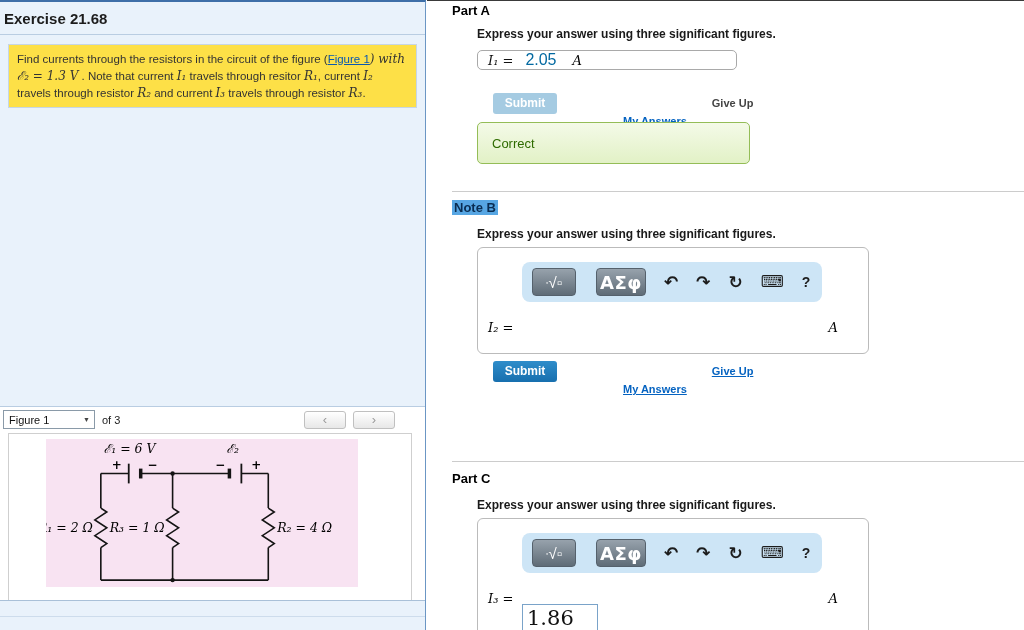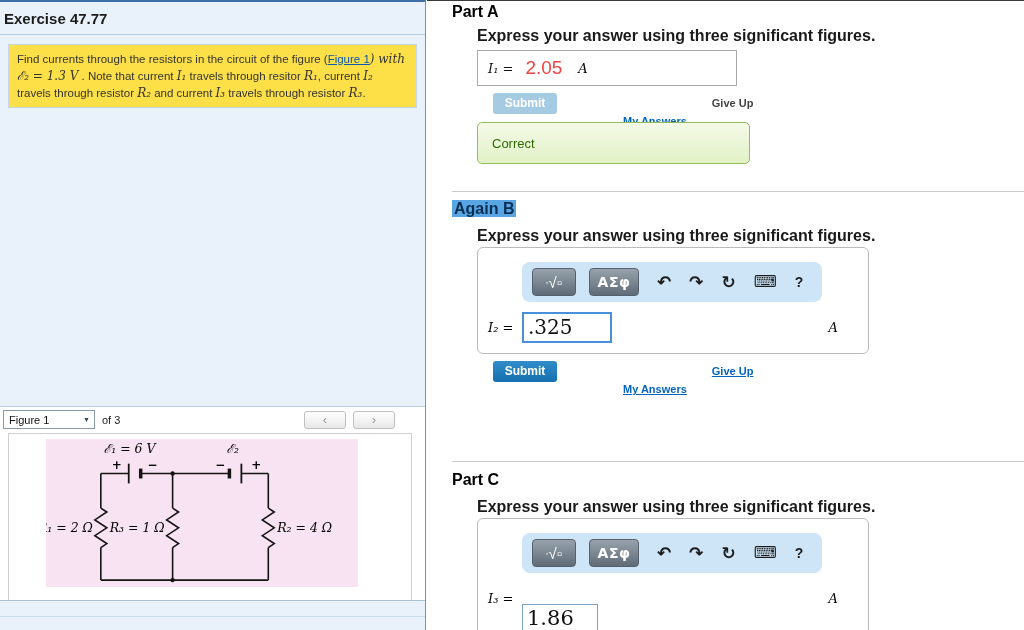--- a/index.html
+++ b/index.html
@@ -41,30 +41,30 @@
   
   .right-panel { position:absolute; left:427px; top:0; right:0; height:630px; background:#fff;
                  border-top:1px solid #3a3a3a; }
   .part { position:absolute; left:0; right:0; }
   .part-a { top:0; height:190px; }
   .part-b { top:190px; height:270px; }
   .part-c { top:460px; height:170px; }
   .hdivider { position:absolute; left:25px; right:0; border-top:1px solid #ccc; }
   .d1 { top:190px; } .d2 { top:460px; }
 
-  .part-header { position:absolute; left:25px; font-size:16px; font-weight:bold; color:#000; }
+  .part-header { position:absolute; left:25px; font-size:13px; font-weight:bold; color:#000; }
   .sel { background:#57a6e3; color:#0a2d52; padding:0 2px; }
-  .instruction { position:absolute; left:50px; font-size:16px; font-weight:bold; color:#1a1a1a; }
+  .instruction { position:absolute; left:50px; font-size:12px; font-weight:bold; color:#1a1a1a; }
 
   .math { font-family:"DejaVu Serif", serif; font-style:italic; }
 
-  .answer-box-a { position:absolute; left:50px; top:49px; width:260px; height:36px; border:1px solid #a9a9a9;
-                  border-radius:0; background:#fff; display:flex; align-items:center; padding:0 10px; }
+  .answer-box-a { position:absolute; left:50px; top:49px; width:260px; height:20px; border:1px solid #a9a9a9;
+                  border-radius:5px; background:#fff; display:flex; align-items:center; padding:0 10px; }
   .answer-box-a .lbl { font-size:13px; color:#111; }
-  .answer-box-a .val { font-size:19px; color:#ef4444; margin-left:12px; font-family:"Liberation Sans",sans-serif; }
+  .answer-box-a .val { font-size:16px; color:#0369a1; margin-left:12px; font-family:"Liberation Sans",sans-serif; }
   .answer-box-a .unit { font-size:13px; margin-left:16px; }
 
   .action-row { position:absolute; left:50px; height:22px; display:flex; align-items:center;padding-left:16px; }
   .row-a { top:91px; } .row-b { top:169px; }
   .submit-btn { width:64px; height:21px; border:none; border-radius:3px; color:#fff; font-size:12px;
                 font-weight:bold; cursor:pointer; font-family:"Liberation Sans",sans-serif; }
   .submit-pale { background:#a5cbe2; }
   .submit-blue { background:linear-gradient(#2f8dca,#176fae); }
   .link { font-size:11px; font-weight:bold; color:#0563c1; text-decoration:underline; cursor:pointer; }
   .ma { margin-left:66px;margin-top:36px; }
@@ -78,21 +78,21 @@
   .incorrect { top:200px; width:326px; background:#f2e3f6; border:1px solid #a671c2; color:#2b2b2b; }
 
   .eq-box { position:absolute; left:50px; width:392px; background:#fff; border:1px solid #bbb; border-radius:6px; }
   .eq-box-b { top:56px; height:107px; }
   .eq-box-c { top:57px; height:150px; }
   .toolbar { position:absolute; left:44px; top:14px; width:300px; height:40px; background:#cde5f6;
              border-radius:8px; display:flex; align-items:center; padding:0 10px; }
   .tb-btn { height:28px; border:1px solid #55616c; border-radius:4px; background:linear-gradient(#97a2ac,#5f6c77);
             color:#fff; display:inline-flex; align-items:center; justify-content:center; cursor:pointer; }
   .tb-eq { width:44px; }
-  .tb-greek { width:50px; margin-left:13px; font-size:14px; font-weight:bold; letter-spacing:0.5px;
+  .tb-greek { width:50px; margin-left:20px; font-size:18px; font-weight:bold; letter-spacing:0.5px;
               font-family:"DejaVu Sans", sans-serif; }
   .eq-sup { font-size:7px; vertical-align:7px; }
   .eq-main { font-size:15px; }
   .tb-icon { margin-left:18px; font-size:17px; color:#1c1c1c; font-weight:bold; cursor:pointer; line-height:1;
              font-family:"DejaVu Sans", sans-serif; }
   .tb-kbd { font-size:16px; }
   .tb-help { font-size:14px; font-family:"Liberation Sans",sans-serif; }
 
   .answer-row { position:absolute; left:10px; top:60px; right:8px; height:38px; display:flex; align-items:center; }
   .answer-row .lbl { font-size:13px; width:34px; color:#000000; }
@@ -100,21 +100,21 @@
   .input-b { width:90px; height:31px; font-size:20px; border:2px solid #4a90d9; }
   .input-c { width:76px; height:29px; font-size:21px; border:1px solid #7aa3c9;margin-top:40px; }
   .answer-row .unit { font-size:13px; margin-left:auto; margin-right:22px; }
 </style>
 </head>
 <body>
 
 <div class="page">
 
   <div class="left-panel">
-    <div class="panel-title">Exercise 47.77</div>
+    <div class="panel-title">Exercise 21.68</div>
 
     <div class="problem-box">
       <span>Find currents through the resistors in the circuit of the figure (</span><a>Figure 1</a><span class="m">) with </span><span class="m">ℰ₂ = 1.3 V</span><span> . Note that current </span><span class="m">I₁</span><span> travels through resitor </span><span class="m">R₁</span><span>, current </span><span class="m">I₂</span><span> travels through resistor </span><span class="m">R₂</span><span> and current </span><span class="m">I₃</span><span> travels through resistor </span><span class="m">R₃</span><span>.</span>
     </div>
 
     <div class="figure-section">
       <div class="figure-bar">
         <div class="dropdown">
           <span>Figure 1</span>
           <span class="caret">▼</span>
@@ -187,39 +187,38 @@
         <a class="link ma">My Answers</a>
         <span class="gu-plain">Give Up</span>
       </div>
 
       <div class="feedback correct">Correct</div>
     </div>
 
     <div class="hdivider d1"></div>
 
     <div class="part part-b">
-      <div class="part-header" style="top:9px;"><span class="sel">Again B</span></div>
+      <div class="part-header" style="top:9px;"><span class="sel">Note B</span></div>
       <div class="instruction" style="top:36px;">Express your answer using three significant figures.</div>
 
       <div class="eq-box eq-box-b">
         <div class="toolbar">
           <button class="tb-btn tb-eq">
               <span class="eq-sup">▫</span>
               <span class="eq-main">√▫</span>
             </button>
           <button class="tb-btn tb-greek">ΑΣφ</button>
           <span class="tb-icon">↶</span>
           <span class="tb-icon">↷</span>
           <span class="tb-icon">↻</span>
           <span class="tb-icon tb-kbd">⌨</span>
           <span class="tb-icon tb-help">?</span>
         </div>
         <div class="answer-row">
           <span class="math lbl">I₂ =</span>
-          <input class="ans-input input-b" value=".325" style="">
           <span class="math unit">A</span>
         </div>
       </div>
 
       <div class="action-row row-b">
         <button class="submit-btn submit-blue">Submit</button>
         <a class="link ma">My Answers</a>
         <a class="link gu-link">Give Up</a>
       </div>
 

